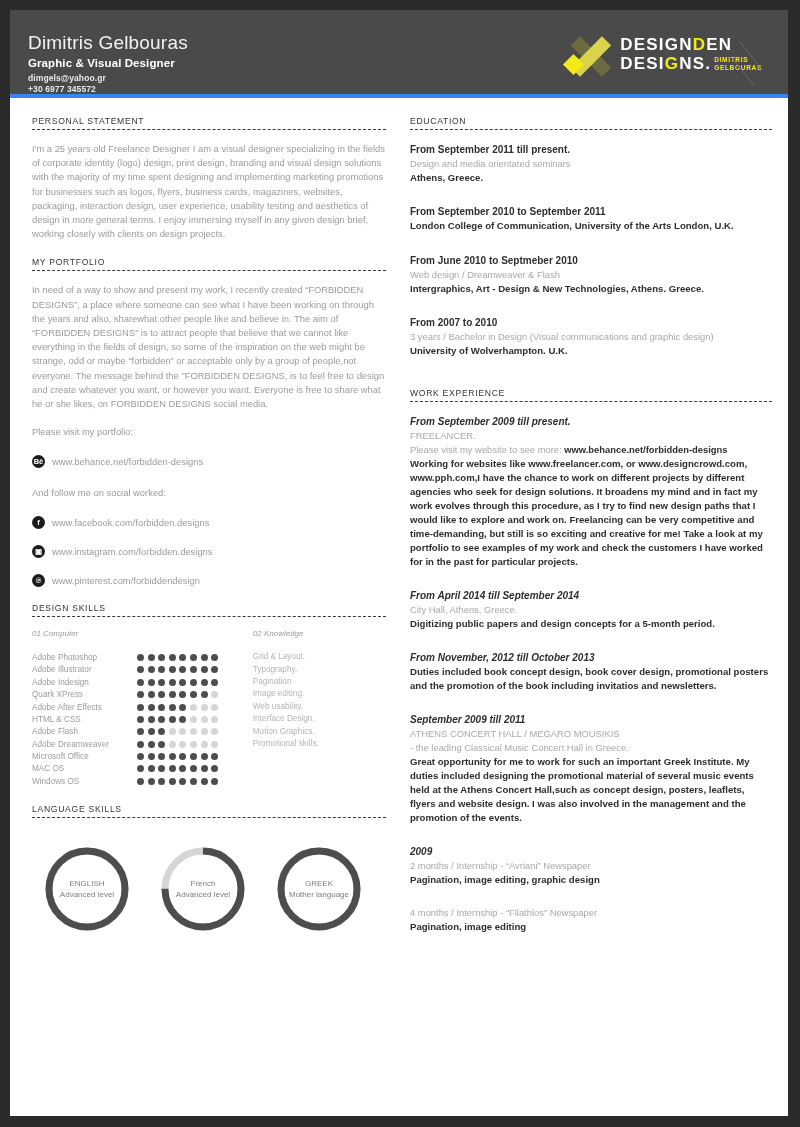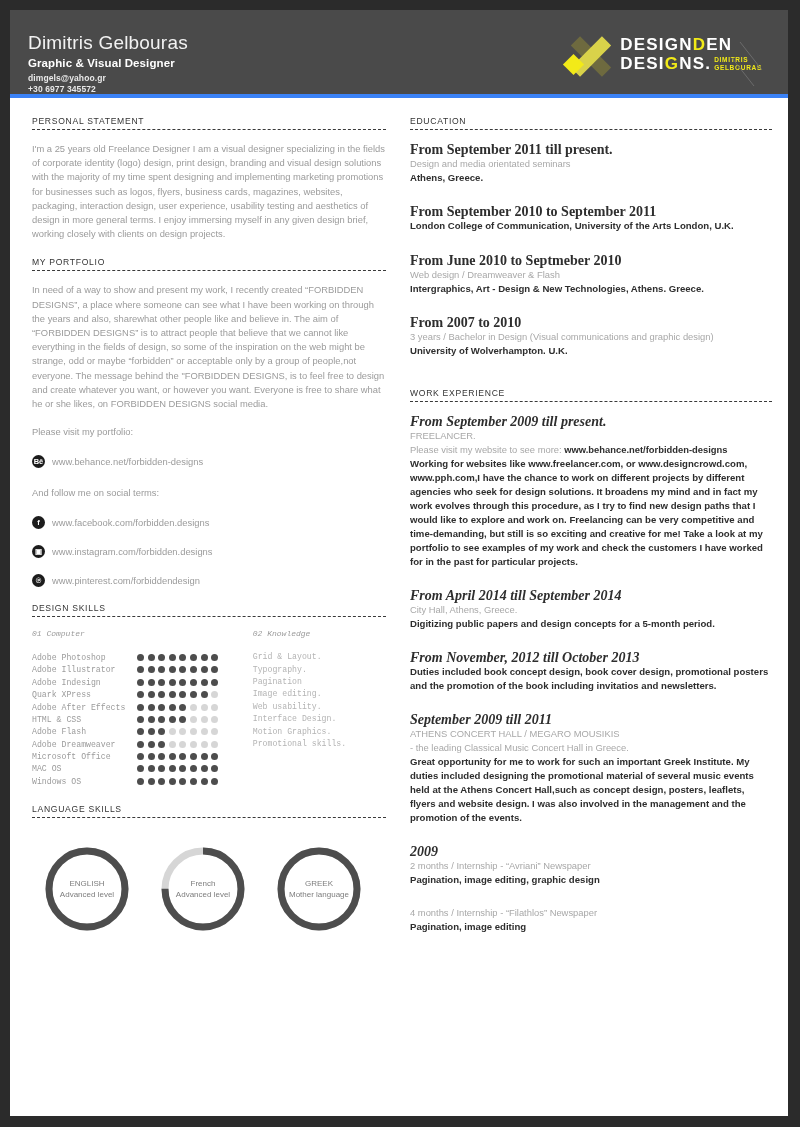--- a/index.html
+++ b/index.html
@@ -123,21 +123,21 @@
     width: 13px; height: 13px; border-radius: 50%;
     background: #1c1c1c; color: #ffffff;
     display: flex; align-items: center; justify-content: center;
     font-size: 7.5px; font-weight: bold;
     margin-right: 7px; flex: 0 0 auto;
   }
   .link-text { font-size: 9.4px; color: #9b9b9b; }
   .spacer-lg { height: 17px; }
 
   
-  .skills-cols { display: flex; margin-top: 4px; font-family: Liberation Mono, monospace; }
+  .skills-cols { display: flex; margin-top: 4px; }
   .skills-c1 { width: 232px; }
   .skills-c2 { width: 140px; }
   .skills-subhead {
     font-size: 8px; font-style: italic; color: #9b9b9b;
     margin-bottom: 13px;
   }
   .skill-row {
     display: flex; align-items: center;
     height: 12.4px;
   }
@@ -161,23 +161,22 @@
     width: 94px; height: 94px;
     display: flex; flex-direction: column;
     align-items: center; justify-content: center;
     font-size: 8px; color: #7d7d7d; line-height: 11px;
     text-align: center;
   }
 
   
   .entry { margin-bottom: 19px; }
   .e-date {
-    font-size: 14px; font-weight: bold; color: #2e2e2e;
+    font-size: 10px; font-weight: bold; color: #2e2e2e;
     line-height: 15px;
-    font-family: Liberation Serif, serif;
   }
   .e-date.ital { font-style: italic; font-weight: bold; }
   .e-sub {
     font-size: 9.4px; color: #a8a8a8; line-height: 14px;
   }
   .e-main {
     font-size: 9.6px; font-weight: bold; color: #2e2e2e; line-height: 14.4px;
   }
   .e-body {
     font-size: 9.6px; font-weight: bold; color: #2e2e2e; line-height: 14px;
@@ -242,21 +241,21 @@
         <div class="body-text">In need of a way to show and present my work, I recently created “FORBIDDEN DESIGNS”, a place where someone can see what I have been working on through the years and also, sharewhat other people like and believe in. The aim of “FORBIDDEN DESIGNS” is to attract people that believe that we cannot like everything in the fields of design, so some of the inspiration on the web might be strange, odd or maybe “forbidden” or acceptable only by a group of people,not everyone. The message behind the "FORBIDDEN DESIGNS, is to feel free to design and create whatever you want, or however you want. Everyone is free to share what he or she likes, on FORBIDDEN DESIGNS social media.</div>
 
         <div style="height:13px"></div>
         <div class="lead-line">Please visit my portfolio:</div>
         <div class="link-row">
           <span class="soc-icon">Bē</span>
           <span class="link-text">www.behance.net/forbidden-designs</span>
         </div>
 
         <div class="spacer-lg"></div>
-        <div class="lead-line">And follow me on social terms:</div>
+        <div class="lead-line">And follow me on social worked:</div>
         <div class="link-row">
           <span class="soc-icon">f</span>
           <span class="link-text">www.facebook.com/forbidden.designs</span>
         </div>
         <div class="link-row">
           <span class="soc-icon">▣</span>
           <span class="link-text">www.instagram.com/forbidden.designs</span>
         </div>
         <div class="link-row">
           <span class="soc-icon">℗</span>

